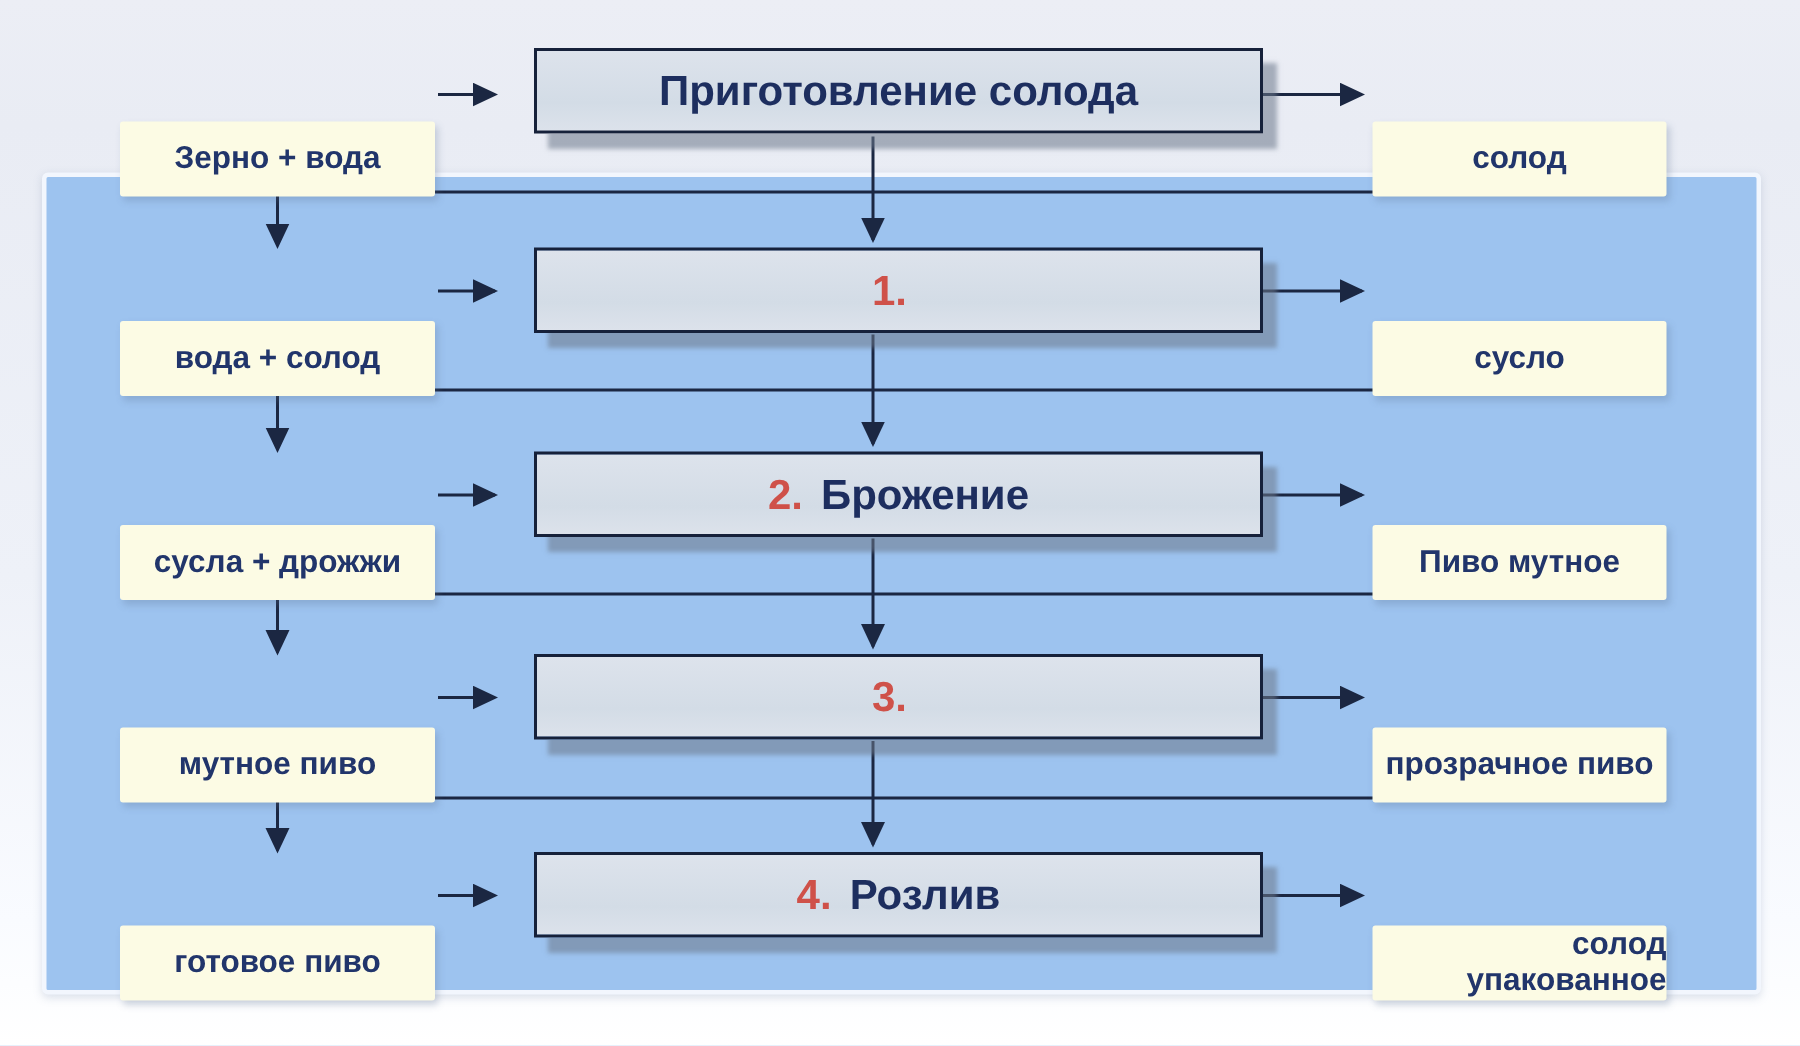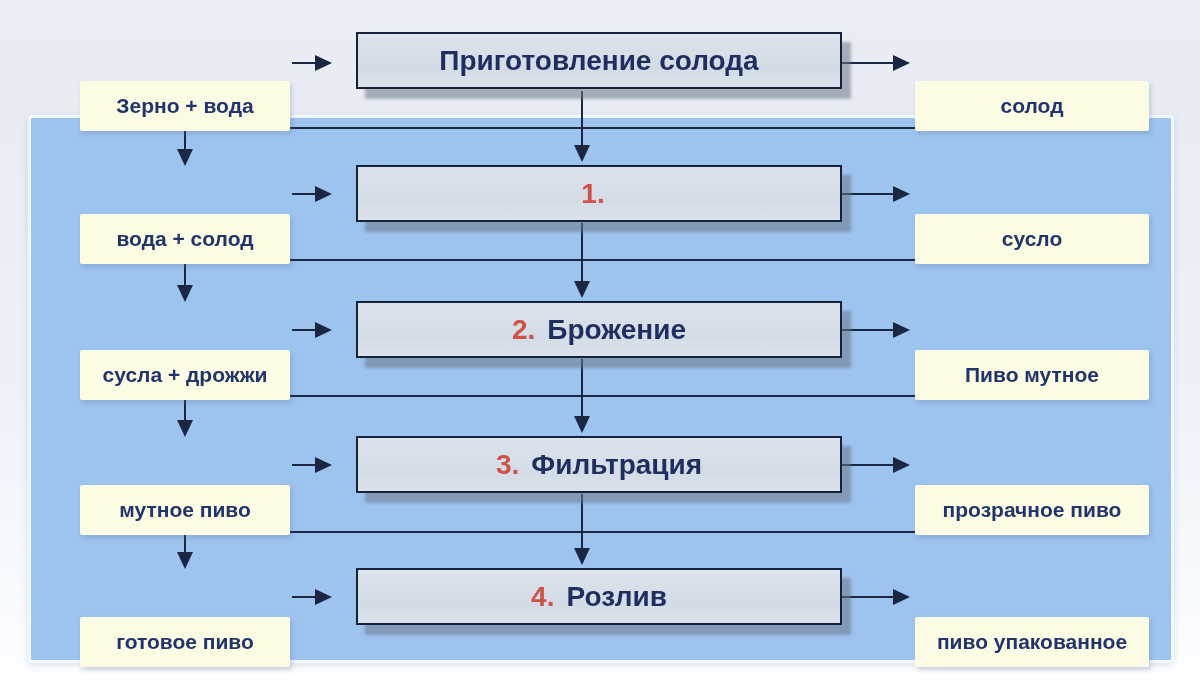--- a/index.html
+++ b/index.html
@@ -16,21 +16,21 @@
   .connectors{position:absolute;left:0;top:0;width:1200px;height:697px;z-index:2;}
   .row{position:absolute;left:0;width:1200px;height:0;z-index:3;}
   .box{position:absolute;box-sizing:border-box;display:flex;align-items:center;justify-content:center;text-align:center;}
   .io{
     height:50px;top:5px;background:#fcfbe4;border-radius:2px;
     color:#21356b;font-weight:bold;font-size:21px;
     box-shadow:2px 3px 5px rgba(90,110,145,0.28);
     margin-top:44px;
   }
   .in{left:80px;width:210px;}
-  .out{left:915px;width:234px;text-align:right;}
+  .out{left:915px;width:196px;text-align:right;}
   .proc{
     left:356px;width:486px;height:57px;top:0;
     background:linear-gradient(180deg,#dde3ec 0%,#d3dce6 65%,#dce2eb 100%);
     border:2px solid #16213a;
     box-shadow:9px 10px 3px rgba(108,120,138,0.55);
     color:#1d2e5f;font-weight:bold;font-size:28px;
   }
   .num{color:#cf5149;margin-right:12px;}
   .num:empty{margin-right:0;}
 </style>
@@ -96,27 +96,26 @@
       <span class="num">2.</span>
       <span class="label">Брожение</span>
     </div>
     <div class="box io out">Пиво мутное</div>
   </div>
 
   <div class="row" style="top:436px">
     <div class="box io in">мутное пиво</div>
     <div class="box proc">
       <span class="num">3.</span>
-      <span class="label">Фильтрация</span>
     </div>
     <div class="box io out">прозрачное пиво</div>
   </div>
 
   <div class="row" style="top:568px">
     <div class="box io in">готовое пиво</div>
     <div class="box proc">
       <span class="num">4.</span>
       <span class="label">Розлив</span>
     </div>
-    <div class="box io out">пиво упакованное</div>
+    <div class="box io out">солод упакованное</div>
   </div>
 
 </div>
 
 </body></html>

